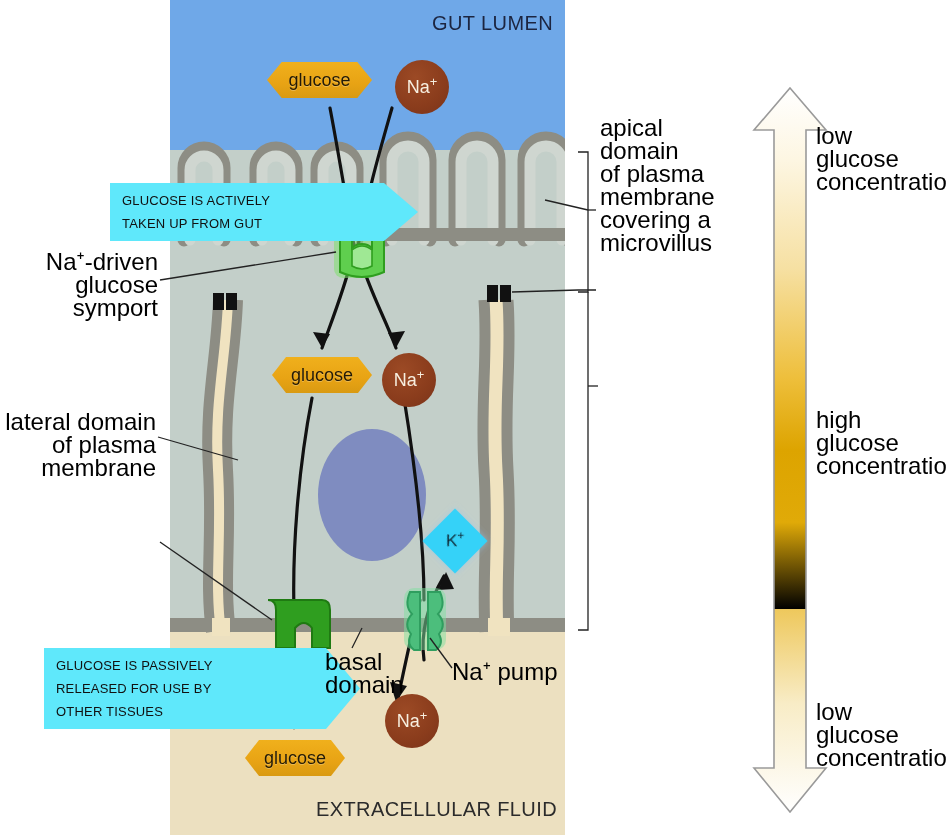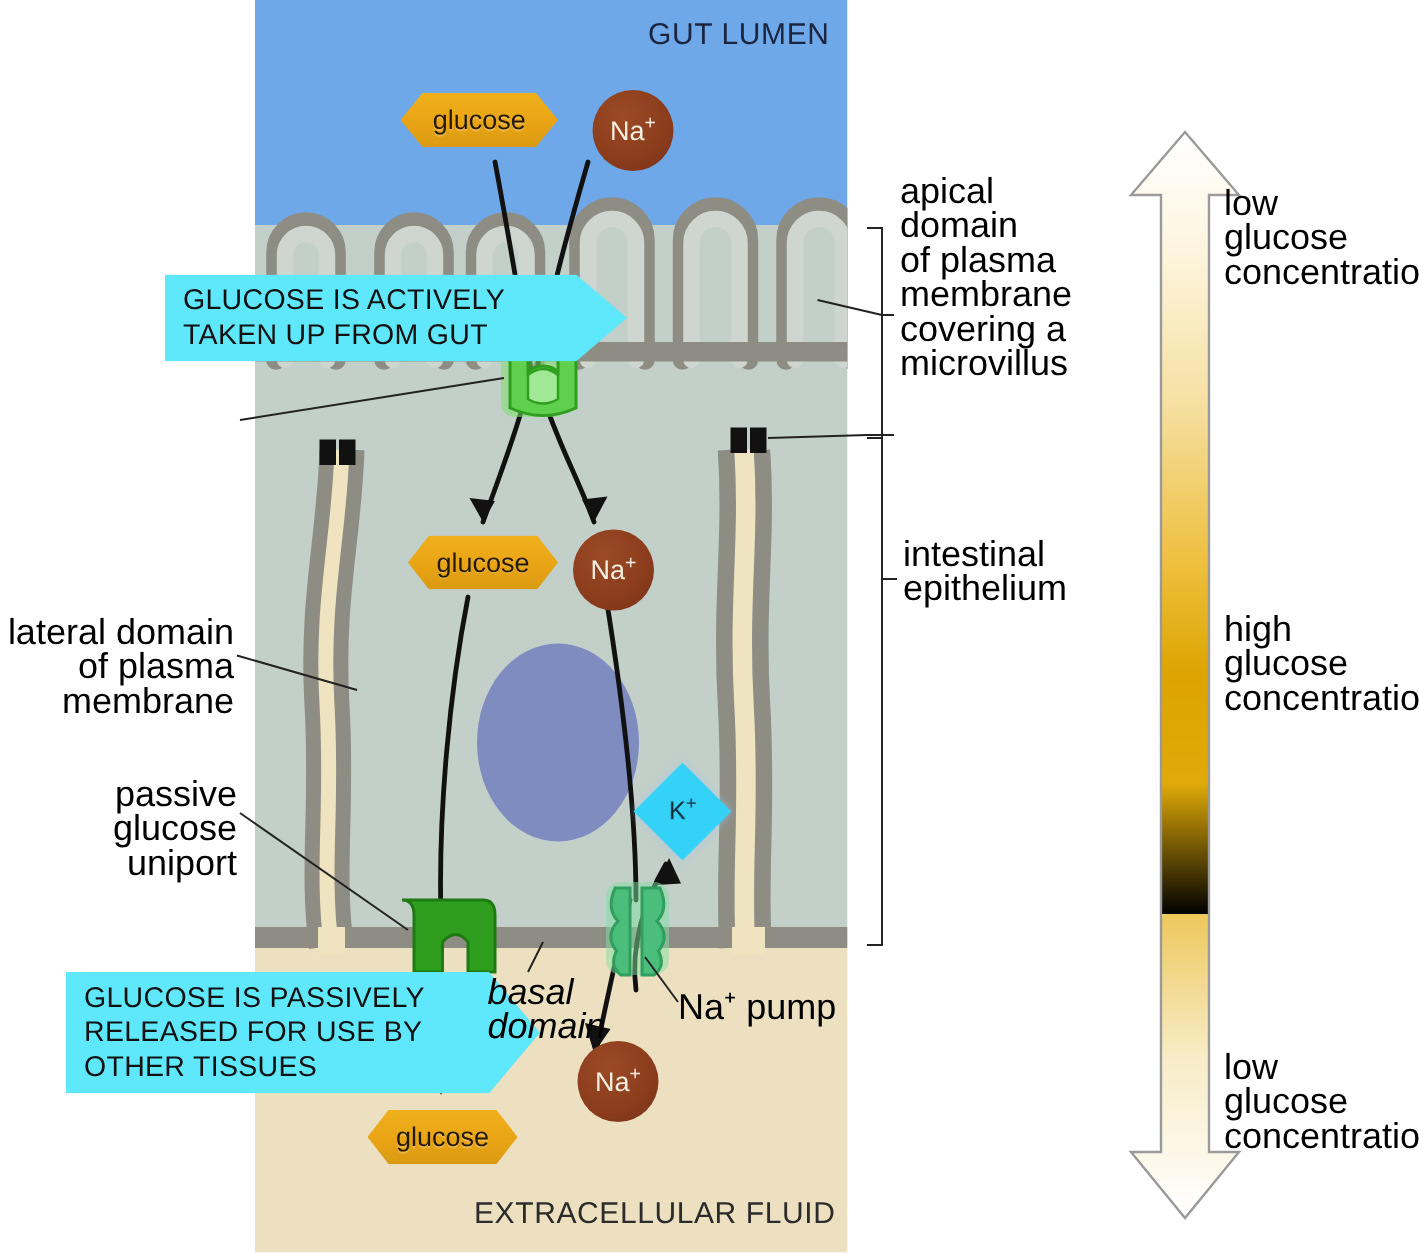--- a/index.html
+++ b/index.html
@@ -24,21 +24,21 @@
     white-space:pre-line;
   }
   .lbl.r{text-align:right;}
   .lbl.l{text-align:left;}
 
   
   .callout{
     position:absolute;
     background:#5fe8fb;
     color:#111;
-    font-size:19px;
+    font-size:13px;
     line-height:23px;
     letter-spacing:.2px;
     padding:6px 10px 6px 12px;
     white-space:pre-line;
     filter:drop-shadow(0 0 2px rgba(120,200,255,.55));
   }
   .callout.arrowed{
     
     clip-path:polygon(0 0, calc(100% - 34px) 0, 100% 50%, calc(100% - 34px) 100%, 0 100%);
     padding-right:46px;
@@ -280,42 +280,40 @@
     <span>glucose</span>
   </div>
 
   <div class="callout arrowed" style="left:110px;top:183px;width:250px;">GLUCOSE IS ACTIVELY
 TAKEN UP FROM GUT</div>
 
   <div class="callout arrowed" style="left:44px;top:648px;width:258px;">GLUCOSE IS PASSIVELY
 RELEASED FOR USE BY
 OTHER TISSUES</div>
 
+  <div class="lbl r" style="left:0px;top:250px;width:158px;">Na⁺-driven
+glucose symport</div>
 
   <div class="lbl r" style="left:0px;top:410px;width:156px;">lateral domain
 of plasma
 membrane</div>
 
-  <div class="lbl r" style="left:0px;top:518px;width:158px;">passive glucose
-uniport</div>
-
-  <div class="lbl l" style="left:325px;top:650px;width:100px;font-style:italic;">basal
+
+  <div class="lbl l" style="left:325px;top:650px;width:100px;">basal
 domain</div>
 
   <div class="lbl l" style="left:452px;top:660px;width:120px;">Na⁺ pump</div>
 
   <div class="lbl l" style="left:600px;top:116px;width:140px;">apical domain
 of plasma
 membrane
 covering a
 microvillus</div>
 
 
-  <div class="lbl l" style="left:602px;top:358px;width:150px;">intestinal
-epithelium</div>
 
   <div class="lbl l" style="left:816px;top:124px;width:135px;">low
 glucose
 concentration</div>
 
   <div class="lbl l" style="left:816px;top:408px;width:135px;">high
 glucose
 concentration</div>
 
   <div class="lbl l" style="left:816px;top:700px;width:135px;">low

